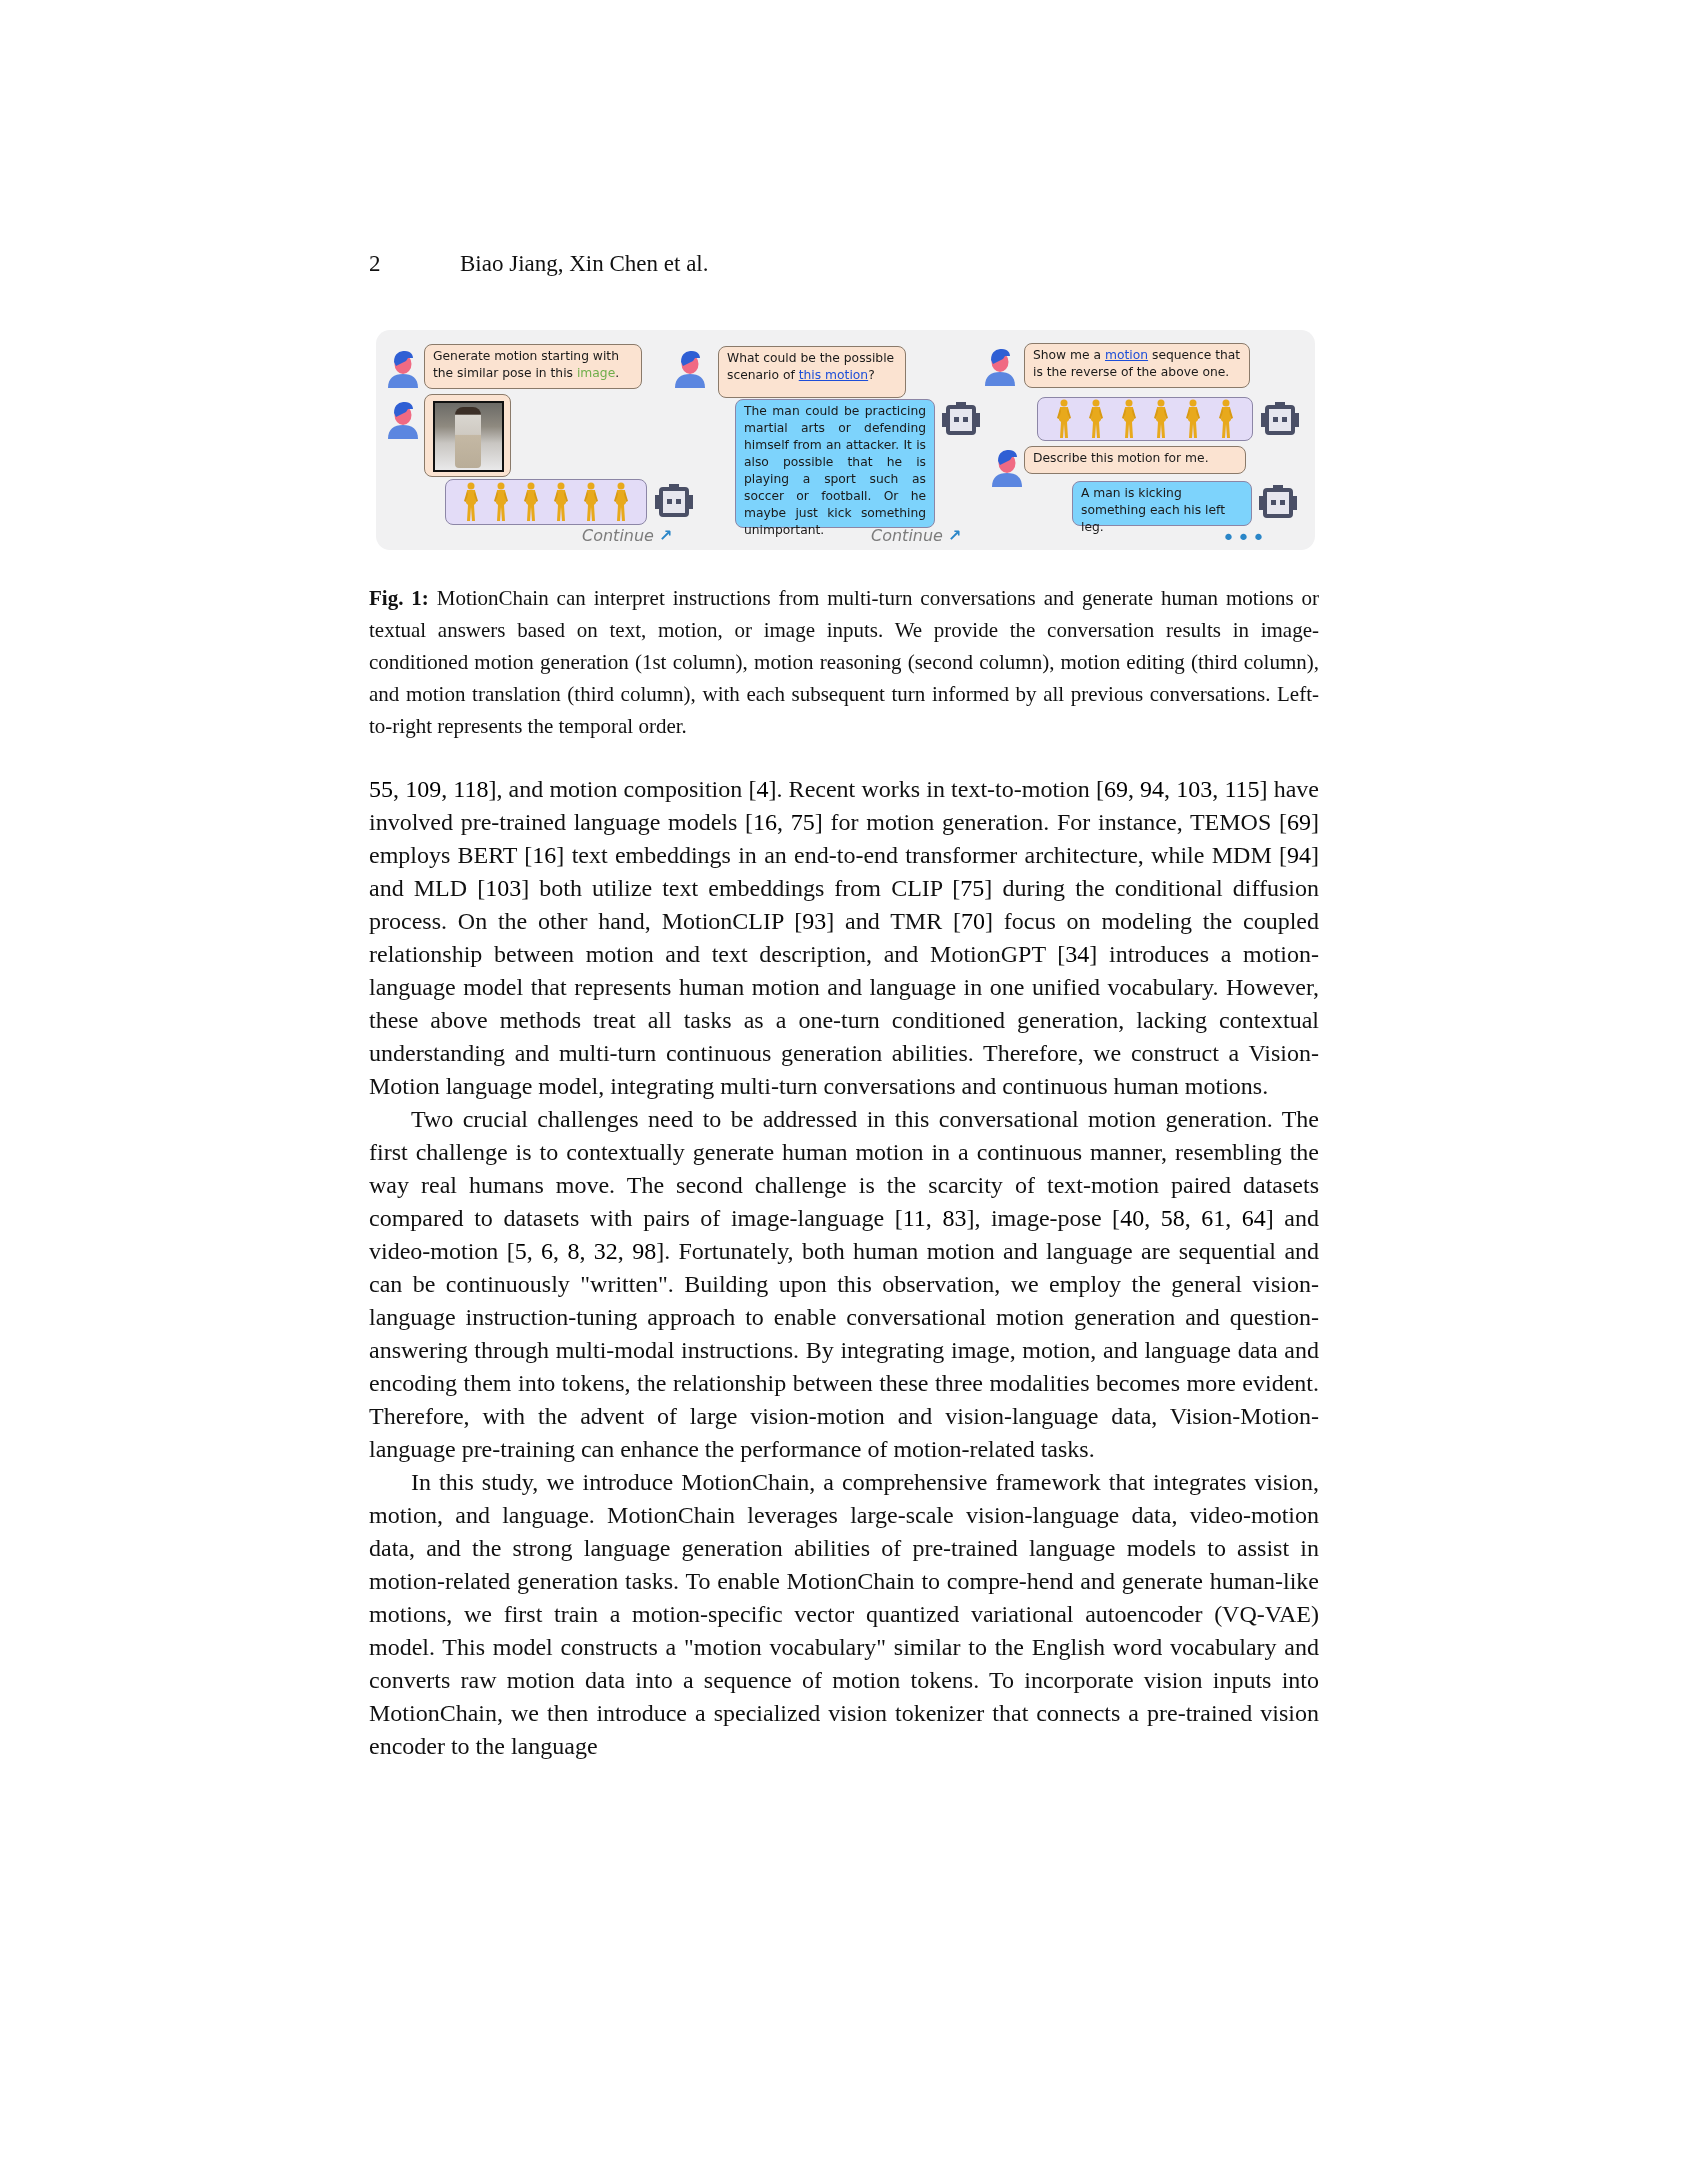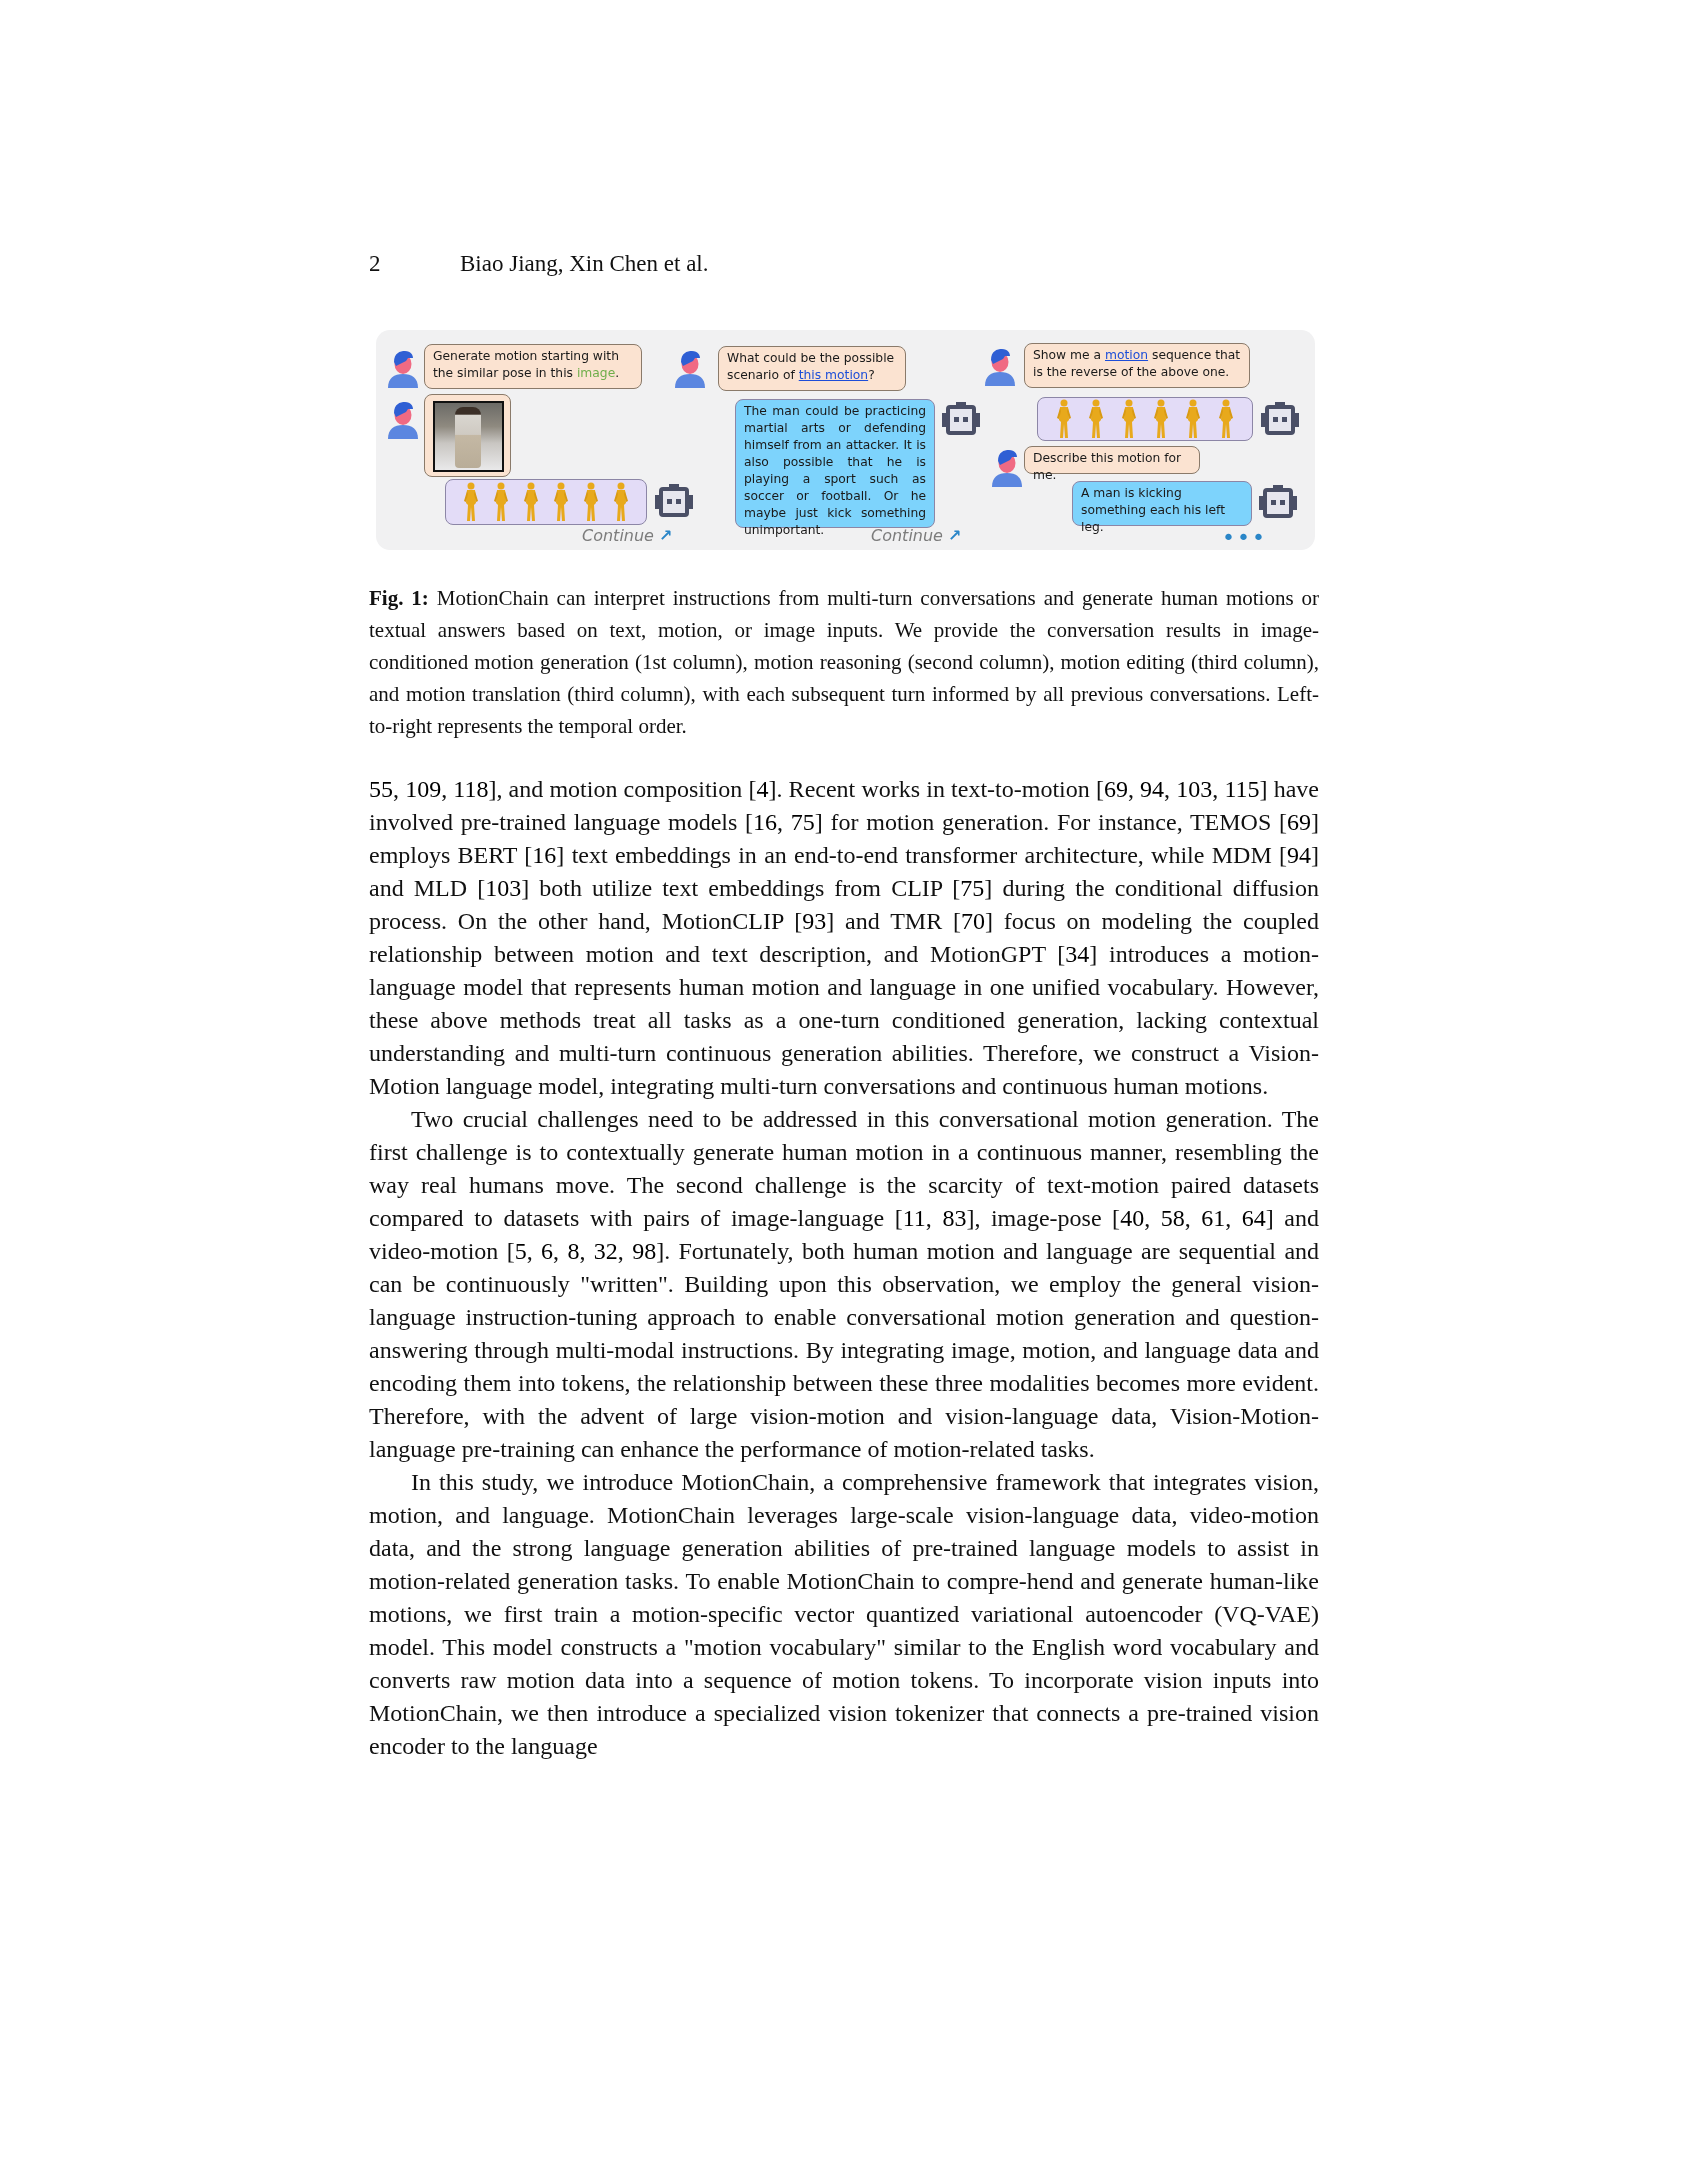--- a/index.html
+++ b/index.html
@@ -119,21 +119,21 @@
       </svg>
   </div>
   <svg class="robot" style="left:277px;top:151px" viewBox="0 0 42 42" width="42" height="42">
       <use href="#sym-robot"></use>
     </svg>
   <div class="continue" style="left:206px;top:196px"><span>Continue</span> <span class="arrow">↗</span></div>
 
   <svg class="avatar" style="left:297px;top:18px" viewBox="0 0 34 40" width="34" height="40">
       <use href="#sym-avatar"></use>
     </svg>
-  <div class="bubble user" style="left:342px;top:16px;width:188px;height:45px"><span>What could be the possible scenario of </span><span class="hl-yellow">this motion</span><span>?</span></div>
+  <div class="bubble user" style="left:342px;top:16px;width:188px;height:52px"><span>What could be the possible scenario of </span><span class="hl-yellow">this motion</span><span>?</span></div>
 
   <div class="bubble bot justify" style="left:359px;top:69px;width:200px;height:129px">The man could be practicing martial arts or defending himself from an attacker. It is also possible that he is playing a sport such as soccer or football. Or he maybe just kick something unimportant.</div>
   <svg class="robot" style="left:564px;top:69px" viewBox="0 0 42 42" width="42" height="42">
       <use href="#sym-robot"></use>
     </svg>
   <div class="continue" style="left:495px;top:196px"><span>Continue</span> <span class="arrow">↗</span></div>
 
   <svg class="avatar" style="left:607px;top:16px" viewBox="0 0 34 40" width="34" height="40">
       <use href="#sym-avatar"></use>
     </svg>
@@ -159,21 +159,21 @@
         <use href="#sym-dancer"></use>
       </svg>
   </div>
   <svg class="robot" style="left:883px;top:69px" viewBox="0 0 42 42" width="42" height="42">
       <use href="#sym-robot"></use>
     </svg>
 
   <svg class="avatar" style="left:614px;top:117px" viewBox="0 0 34 40" width="34" height="40">
       <use href="#sym-avatar"></use>
     </svg>
-  <div class="bubble user" style="left:648px;top:116px;width:176px;height:28px">Describe this motion for me.</div>
+  <div class="bubble user" style="left:648px;top:116px;width:222px;height:28px">Describe this motion for me.</div>
 
   <div class="bubble bot" style="left:696px;top:151px;width:180px;height:45px">A man is kicking something each his left leg.</div>
   <svg class="robot" style="left:881px;top:152px" viewBox="0 0 42 42" width="42" height="42">
       <use href="#sym-robot"></use>
     </svg>
   <div class="dots" style="left:846px;top:203px">•••</div>
 </div>
 
 <div class="caption">
   <b>Fig. 1:</b><span> MotionChain can interpret instructions from multi-turn conversations and generate human motions or textual answers based on text, motion, or image inputs. We provide the conversation results in image-conditioned motion generation (1st column), motion reasoning (second column), motion editing (third column), and motion translation (third column), with each subsequent turn informed by all previous conversations. Left-to-right represents the temporal order.</span>

